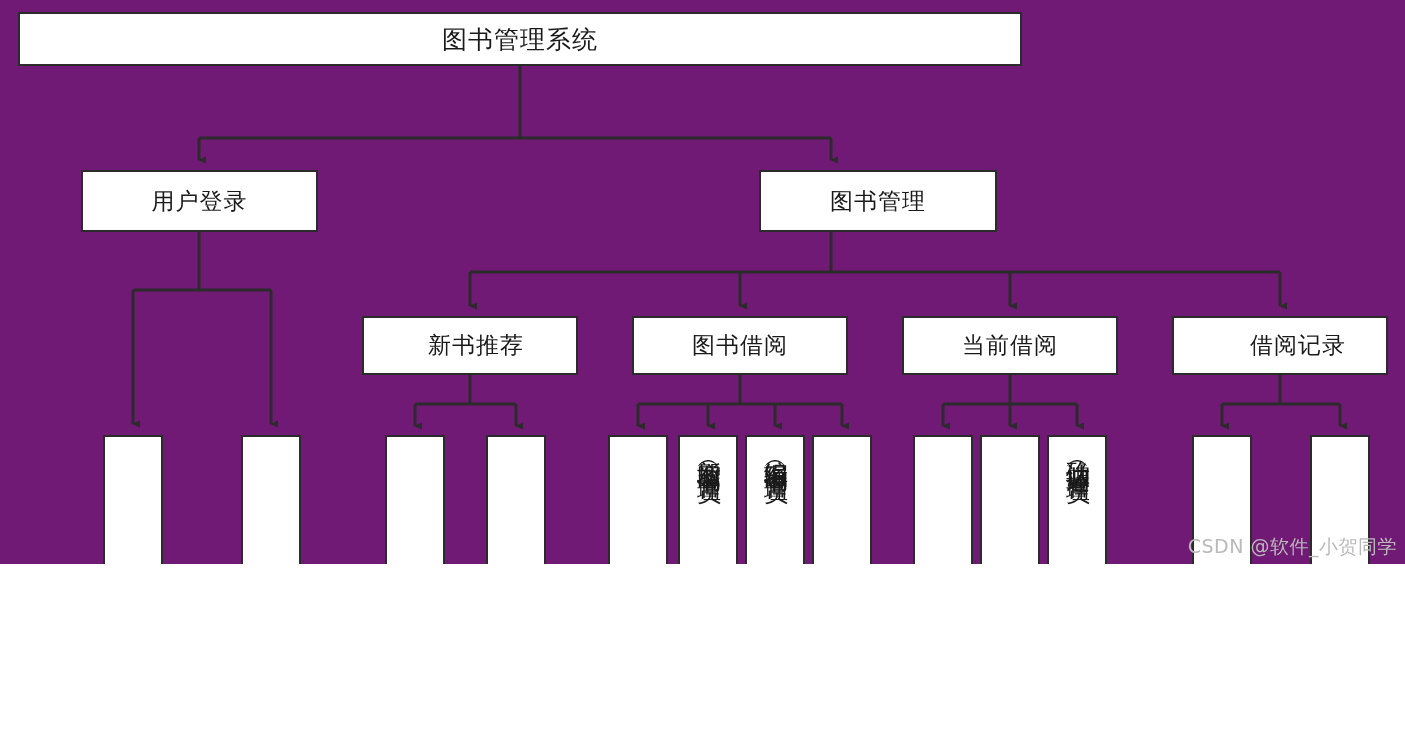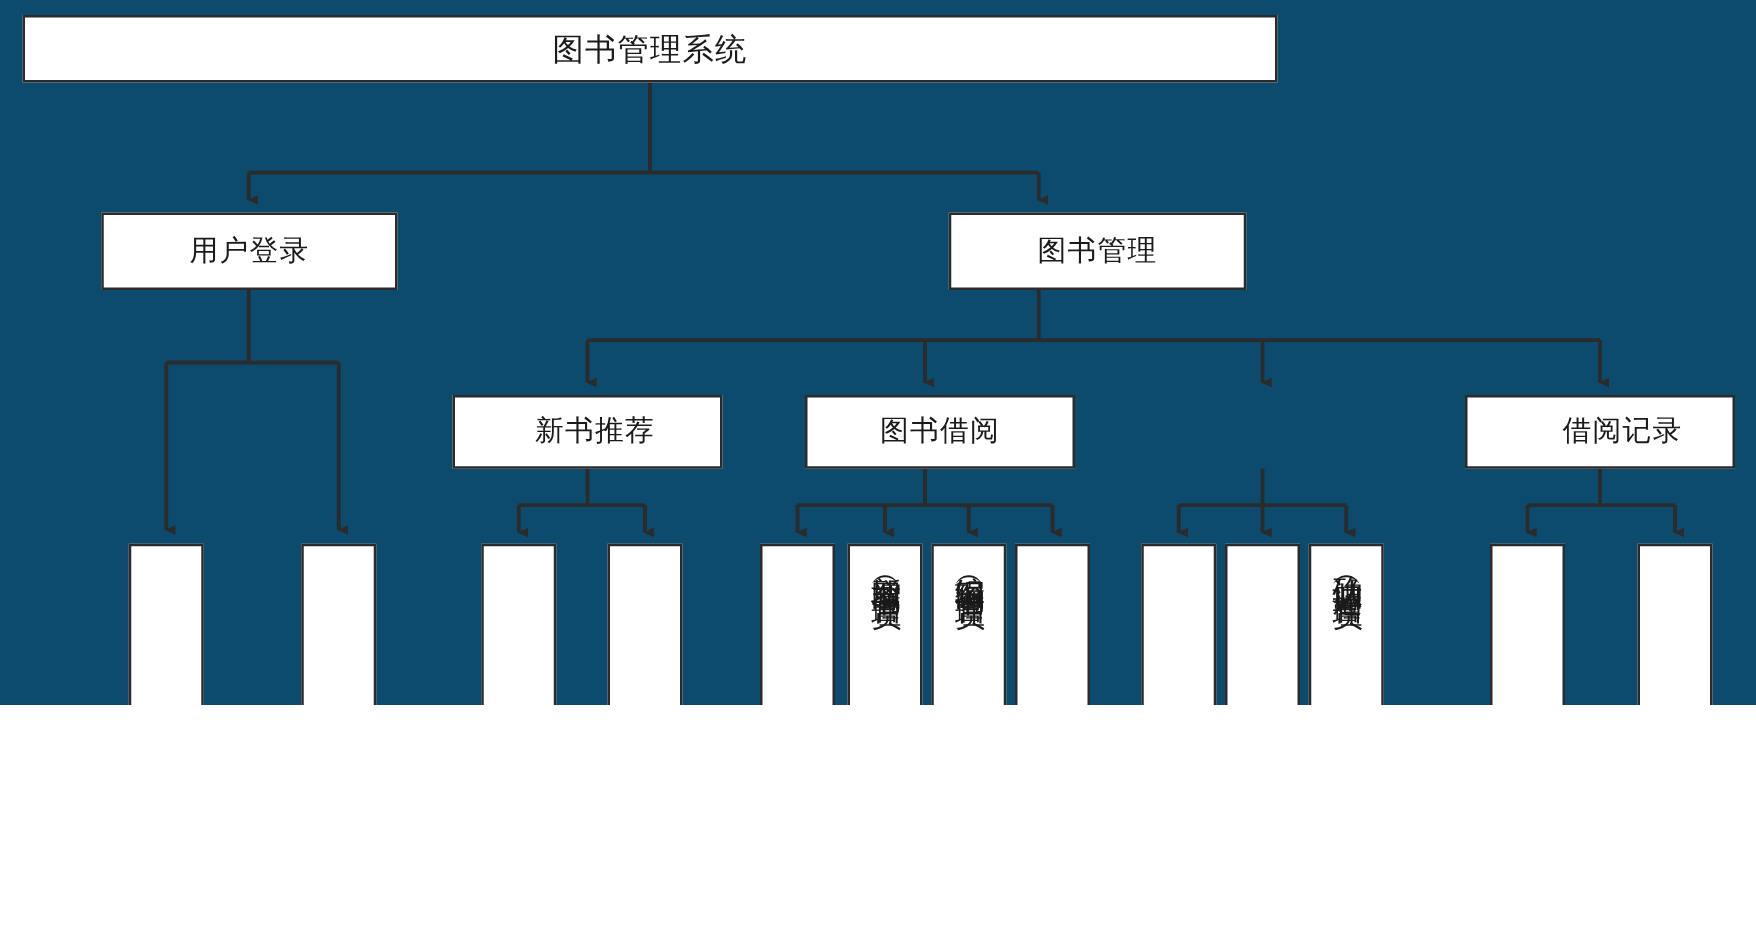--- a/index.html
+++ b/index.html
@@ -7,21 +7,21 @@
     padding: 0;
     background: #ffffff;
   }
   body {
     font-family: "DejaVu Sans", "Liberation Sans", sans-serif;
   }
   #canvas {
     position: relative;
     width: 1405px;
     height: 564px;
-    background: #0c4a6e;
+    background: #701a75;
     overflow: hidden;
   }
   svg.wires {
     position: absolute;
     left: 0;
     top: 0;
     width: 1405px;
     height: 747px;
     pointer-events: none;
   }
@@ -136,22 +136,25 @@
   <div class="node lvl2" style="left:81px; top:170px; width:237px; height:62px;">
     <span class="label">用户登录</span>
   </div>
   <div class="node lvl2" style="left:711px; top:170px; width:238px; height:62px;margin-left:48px;">
     <span class="label">图书管理</span>
   </div>
 
   <div class="node lvl3" style="left:362px; top:316px; width:216px; height:59px;padding-left:12px;">
     <span class="label">新书推荐</span>
   </div>
-  <div class="node lvl3" style="left:632px; top:316px; width:216px; height:59px;margin-left:12px;">
+  <div class="node lvl3" style="left:632px; top:316px; width:216px; height:59px;">
     <span class="label">图书借阅</span>
+  </div>
+  <div class="node lvl3" style="left:902px; top:316px; width:216px; height:59px;">
+    <span class="label">当前借阅</span>
   </div>
   <div class="node lvl3" style="left:1172px; top:316px; width:216px; height:59px;padding-left:36px;">
     <span class="label">借阅记录</span>
   </div>
 
   <div class="node leaf" style="left:103px; top:435px; width:60px; height:299px;">
     <span class="label">用户登录</span>
   </div>
   <div class="node leaf" style="left:241px; top:435px; width:60px; height:299px;">
     <span class="label">注销登录</span>
@@ -187,13 +190,14 @@
     <span class="label">确认归还（管理员）</span>
   </div>
 
   <div class="node leaf" style="left:1192px; top:435px; width:60px; height:299px;">
     <span class="label">新增借阅记录</span>
   </div>
   <div class="node leaf" style="left:1310px; top:435px; width:60px; height:299px;">
     <span class="label">查询借阅记录</span>
   </div>
 
+  <div class="watermark">CSDN @软件_小贺同学</div>
 </div>
 
 </body></html>

